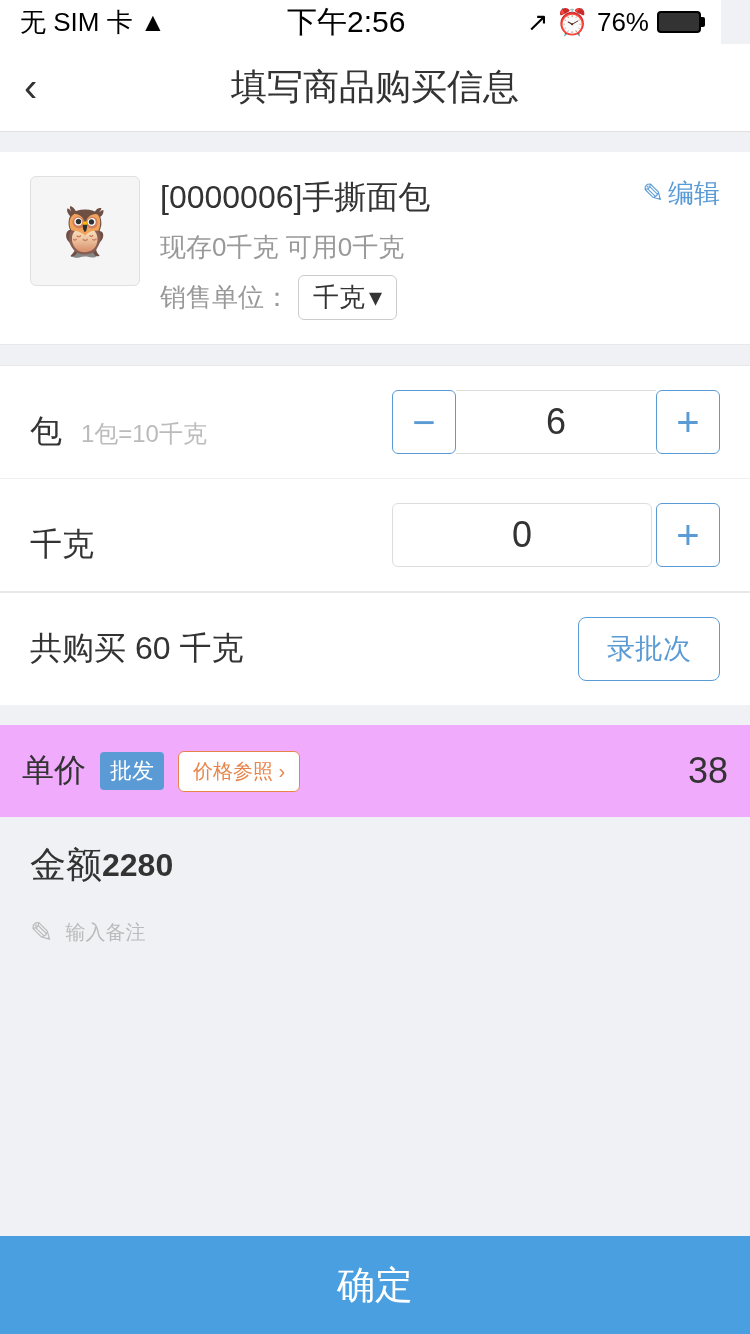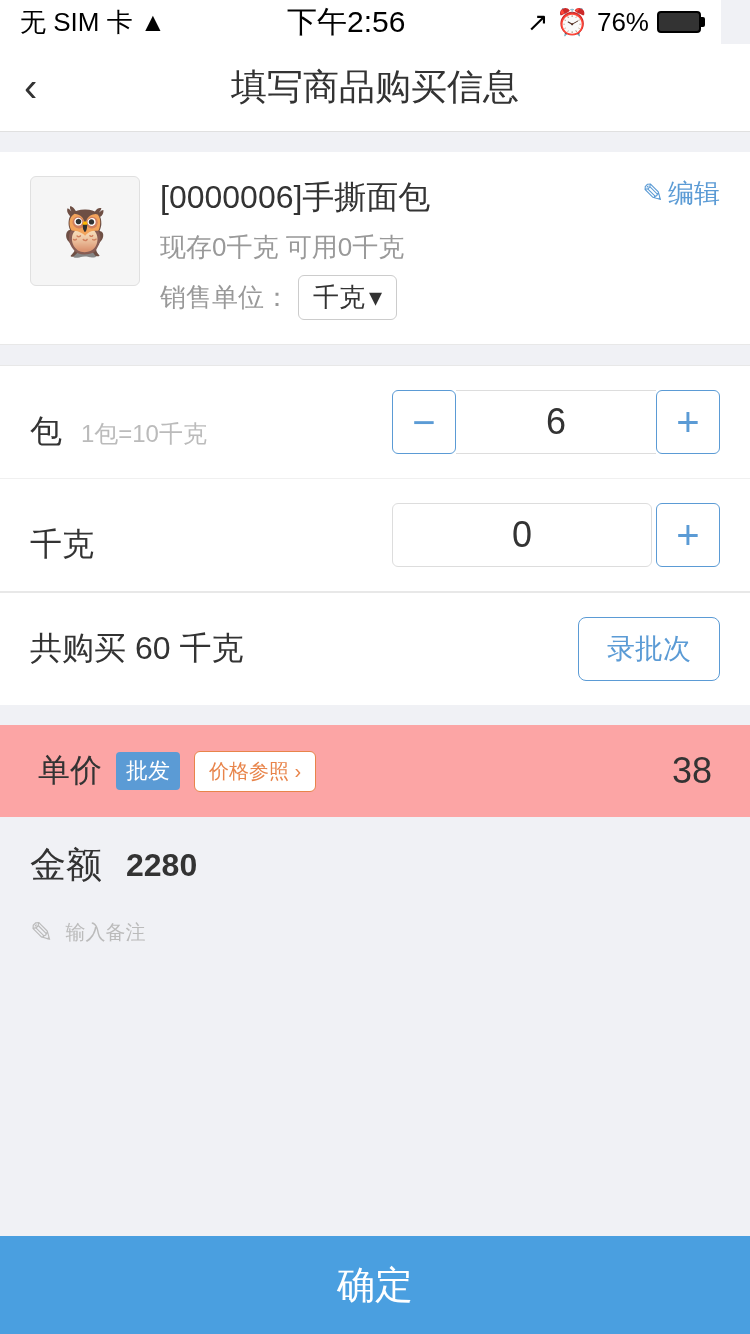--- a/index.html
+++ b/index.html
@@ -195,22 +195,22 @@
     }
 
     
     .section-divider {
       height: 20px;
       background: #f0f1f5;
     }
 
     
     .price-section {
-      background: #fca5a5;
-      padding: 24px 38px;
+      background: #f0abfc;
+      padding: 24px 22px;
       margin-top: 0;
     }
     .price-row {
       display: flex;
       align-items: center;
       justify-content: space-between;
       margin-bottom: 0;
     }
     .price-label {
       font-size: 32px;
@@ -246,21 +246,21 @@
 
     
     .amount-section {
       background: #f0f1f5;
       padding: 24px 30px 0 30px;
       margin-top: 0;
     }
     .amount-row {
       display: flex;
       align-items: center;
-      gap: 24px;
+      gap: 0;
       margin-bottom: 16px;
     }
     .amount-label { font-size: 36px; color: #333; }
     .amount-value { font-size: 32px; color: #333; font-weight: 600; }
     .note-row {
       display: flex;
       align-items: center;
       gap: 12px;
       padding: 10px 0 20px 0;
     }

